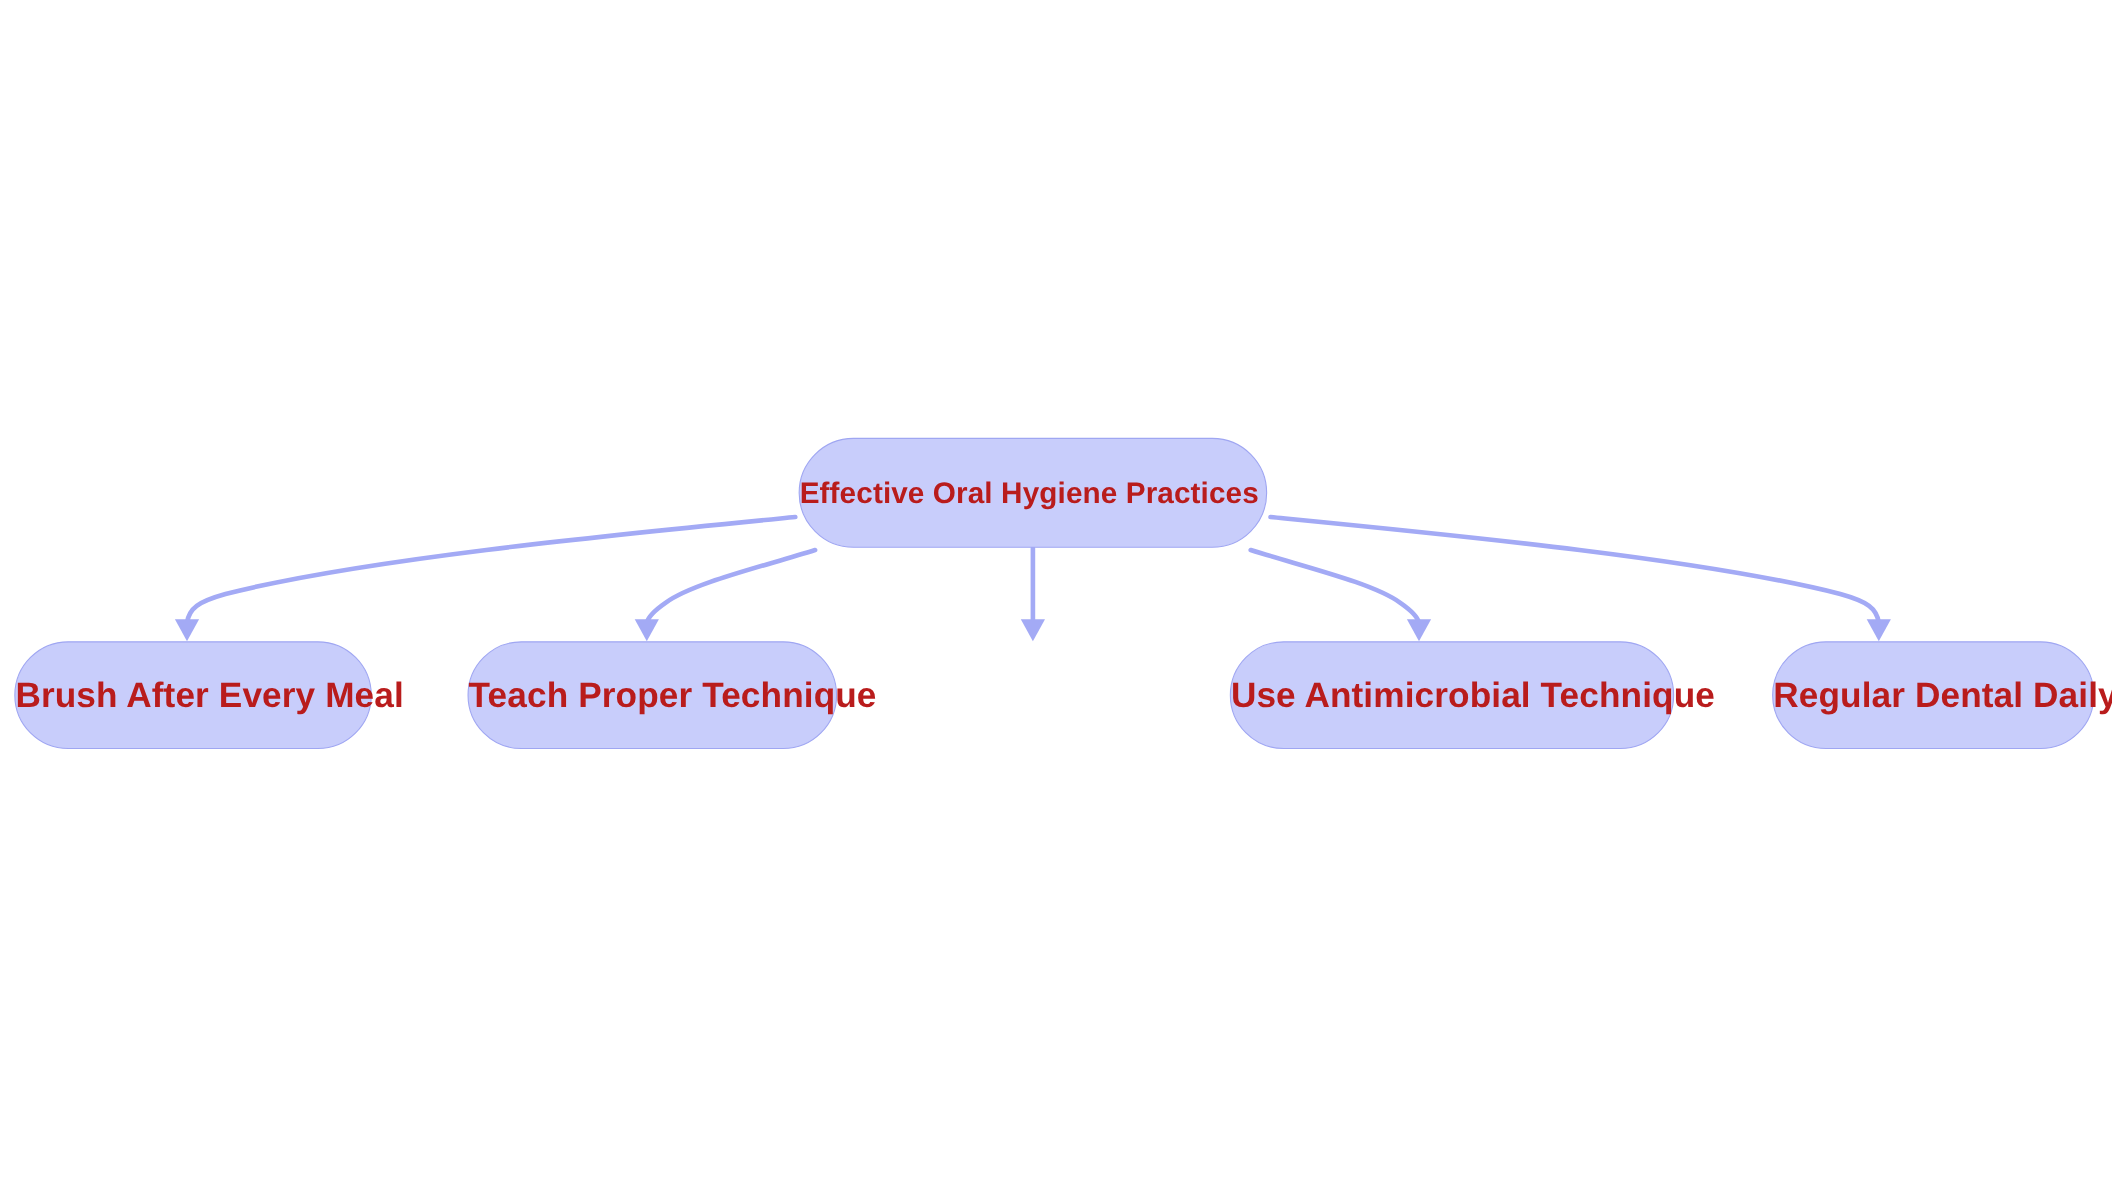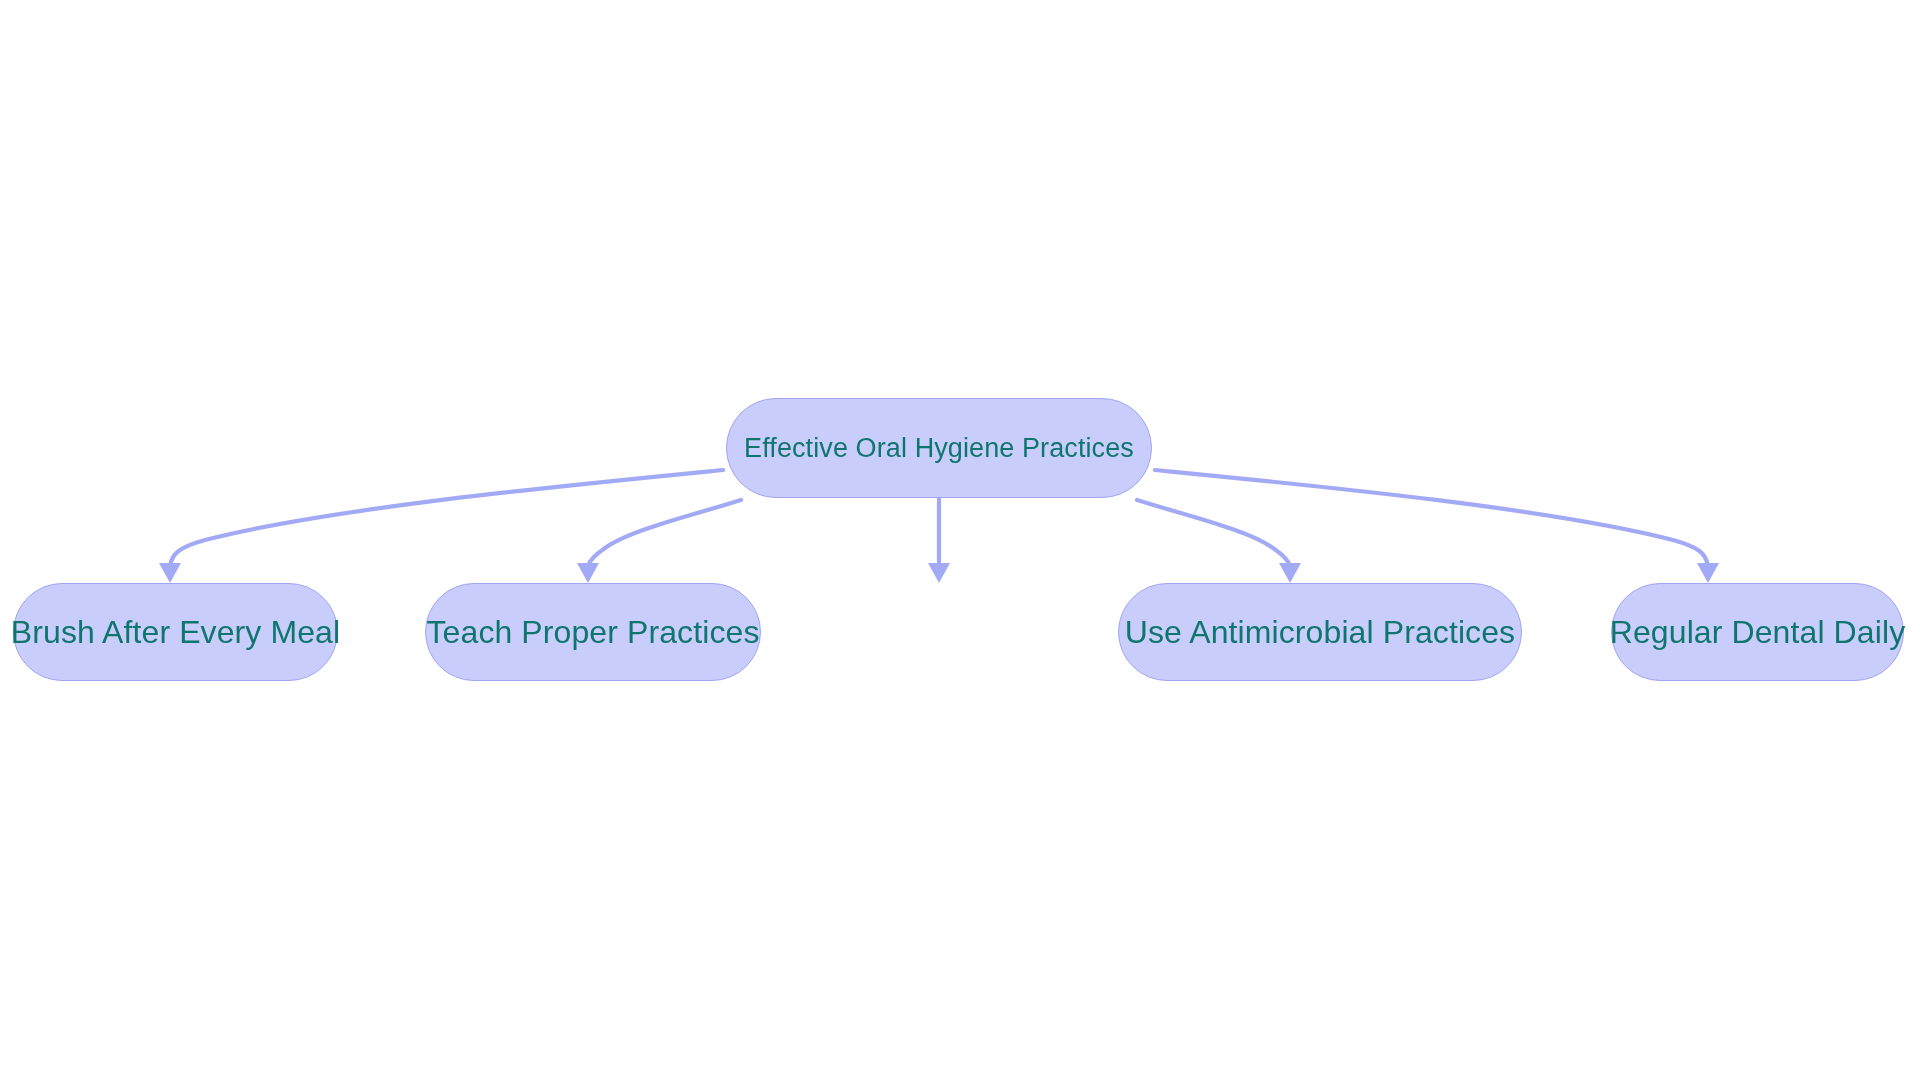--- a/index.html
+++ b/index.html
@@ -28,25 +28,25 @@
     height: 1083px;
   }
   .node {
     position: absolute;
     box-sizing: border-box;
     background: #c8cdfb;
     border: 1.3px solid #9fa6f2;
     border-radius: 999px;
     display: flex;
     align-items: center;
-    justify-content: center;
-    color: #0f766e;
+    color: #b91c1c;
     letter-spacing: 0.1px;
     white-space: nowrap;
     z-index: 2;
+    font-weight: bold;
   }
   .node-label {
     display: block;
     line-height: 1;
   }
   #node-root {
     left: 726px;
     top: 398px;
     width: 426px;
     height: 100px;
@@ -88,25 +88,25 @@
 
   <div class="node" id="node-root">
     <span class="node-label">Effective Oral Hygiene Practices</span>
   </div>
 
   <div class="node node-leaf" id="node-leaf-0">
     <span class="node-label">Brush After Every Meal</span>
   </div>
 
   <div class="node node-leaf" id="node-leaf-1">
-    <span class="node-label">Teach Proper Practices</span>
+    <span class="node-label">Teach Proper Technique</span>
   </div>
 
 
   <div class="node node-leaf" id="node-leaf-3">
-    <span class="node-label">Use Antimicrobial Practices</span>
+    <span class="node-label">Use Antimicrobial Technique</span>
   </div>
 
   <div class="node node-leaf" id="node-leaf-4">
     <span class="node-label">Regular Dental Daily</span>
   </div>
 
 </div>
 
 </body></html>

